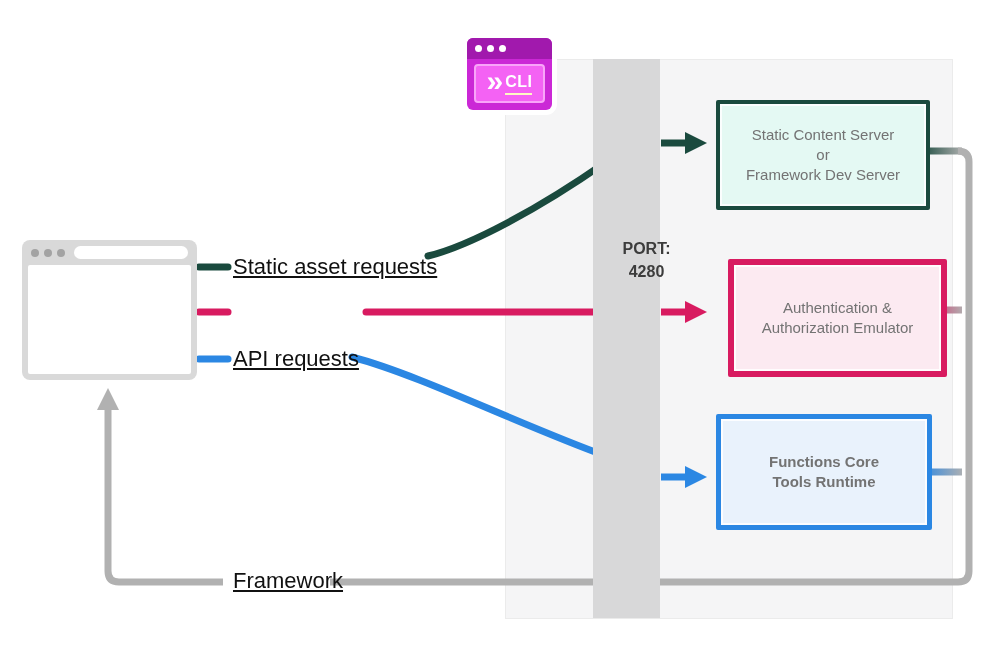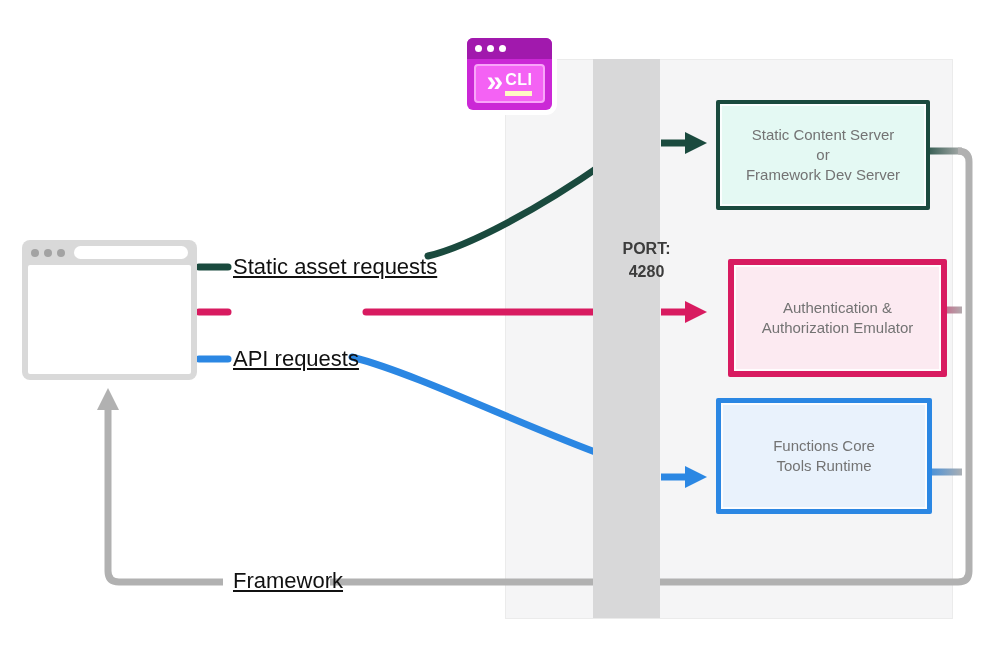--- a/index.html
+++ b/index.html
@@ -37,43 +37,43 @@
   #port-label{left:593px;top:237px;width:67px;text-align:center;
     font-size:16px;font-weight:bold;color:var(--port-text);line-height:23px;white-space:pre-line;margin-left:20px;}
   
   .service-box{position:absolute;display:flex;align-items:center;justify-content:center;
     text-align:center;font-size:15px;color:#737373;line-height:20px;white-space:pre-line;
     box-shadow:inset 0 0 0 2px rgba(255,255,255,0.85);border-radius:2px;}
   #box-static{left:716px;top:100px;width:206px;height:102px;
     border:4px solid var(--static-green);background:var(--box-green-bg);}
   #box-auth{left:728px;top:259px;width:207px;height:106px;
     border:6px solid var(--auth-pink);background:var(--box-pink-bg);}
-  #box-functions{left:716px;top:398px;width:206px;height:106px;
-    border:5px solid var(--api-blue);background:var(--box-blue-bg);}
+  #box-functions{left:716px;top:414px;width:206px;height:106px;
+    border:5px solid var(--api-blue);background:var(--box-blue-bg);font-weight:bold;}
   
   #browser{left:22px;top:240px;width:175px;height:140px;background:var(--browser-gray);
     border-radius:8px;}
   #browser .titlebar{position:absolute;left:0;top:0;right:0;height:25px;
     display:flex;align-items:center;padding:0 9px;box-sizing:border-box;}
   #browser .dot{width:8px;height:8px;border-radius:50%;background:var(--browser-dot);
     margin-right:5px;flex:0 0 auto;}
   #browser .addr{flex:1;height:13px;background:#ffffff;border-radius:7px;margin-left:4px;}
   #browser .viewport{position:absolute;left:6px;right:6px;top:25px;bottom:6px;
     background:#ffffff;border-radius:2px;}
   
   #cli{left:467px;top:38px;width:85px;height:72px;background:var(--cli-magenta);
     border-radius:6px;box-shadow:0 0 0 5px #ffffff;overflow:hidden;}
   #cli .titlebar{position:absolute;left:0;top:0;right:0;height:21px;background:var(--cli-titlebar);
     display:flex;align-items:center;padding-left:8px;}
   #cli .dot{width:7px;height:7px;border-radius:50%;background:#ffffff;margin-right:5px;}
   #cli .body{position:absolute;left:7px;right:7px;top:26px;bottom:7px;
     background:var(--cli-inner);border:2px solid var(--cli-inner-border);border-radius:4px;
     display:flex;align-items:center;justify-content:center;color:#ffffff;}
   #cli .chev{font-size:30px;font-weight:bold;line-height:1;margin-right:2px;margin-top:-6px;}
-  #cli .cli-text{font-size:16px;font-weight:bold;border-bottom:5px solid #fef9c3;
+  #cli .cli-text{font-size:16px;font-weight:bold;border-bottom:2px solid #fef9c3;
     padding-bottom:2px;letter-spacing:0.5px;}
 </style>
 </head>
 <body>
 
 <div id="stage">
 
   <div id="panel"></div>
 
   <svg id="svg-under" width="1000" height="654">

